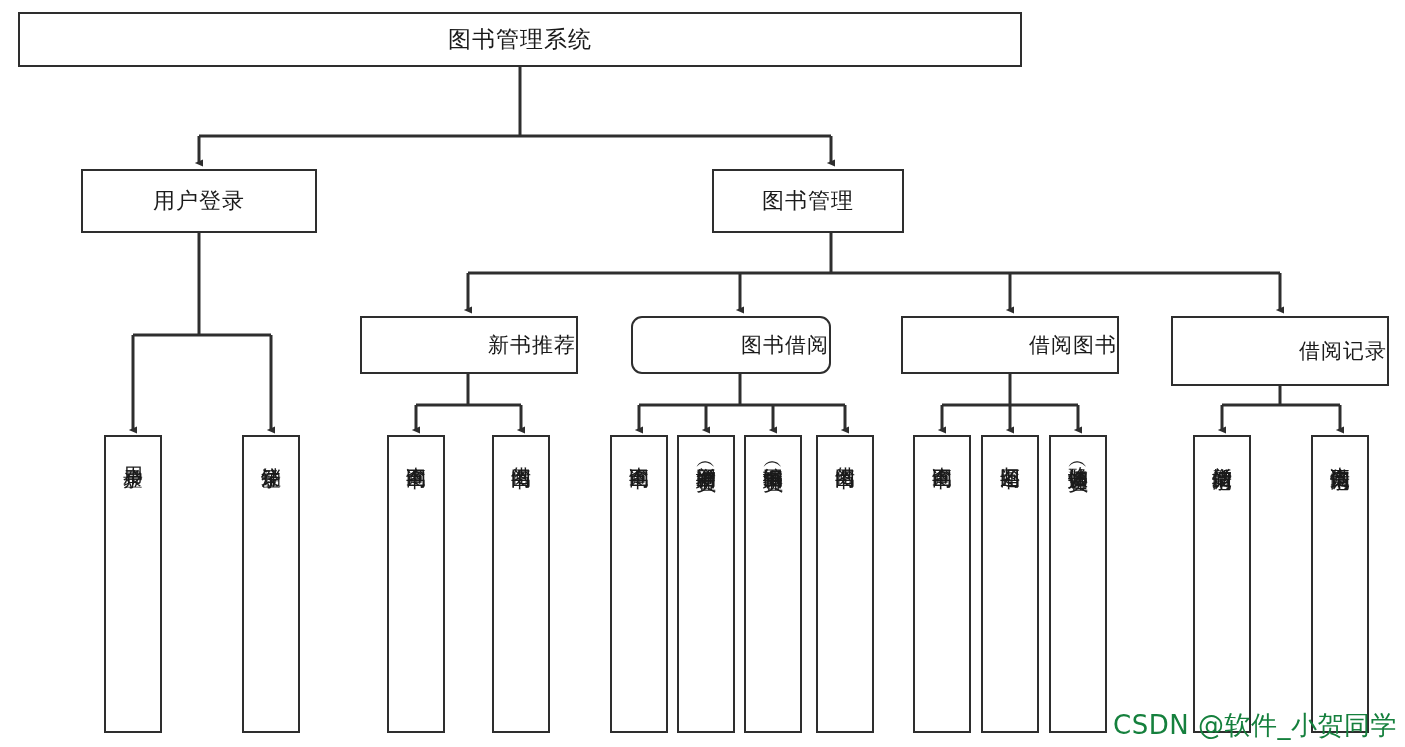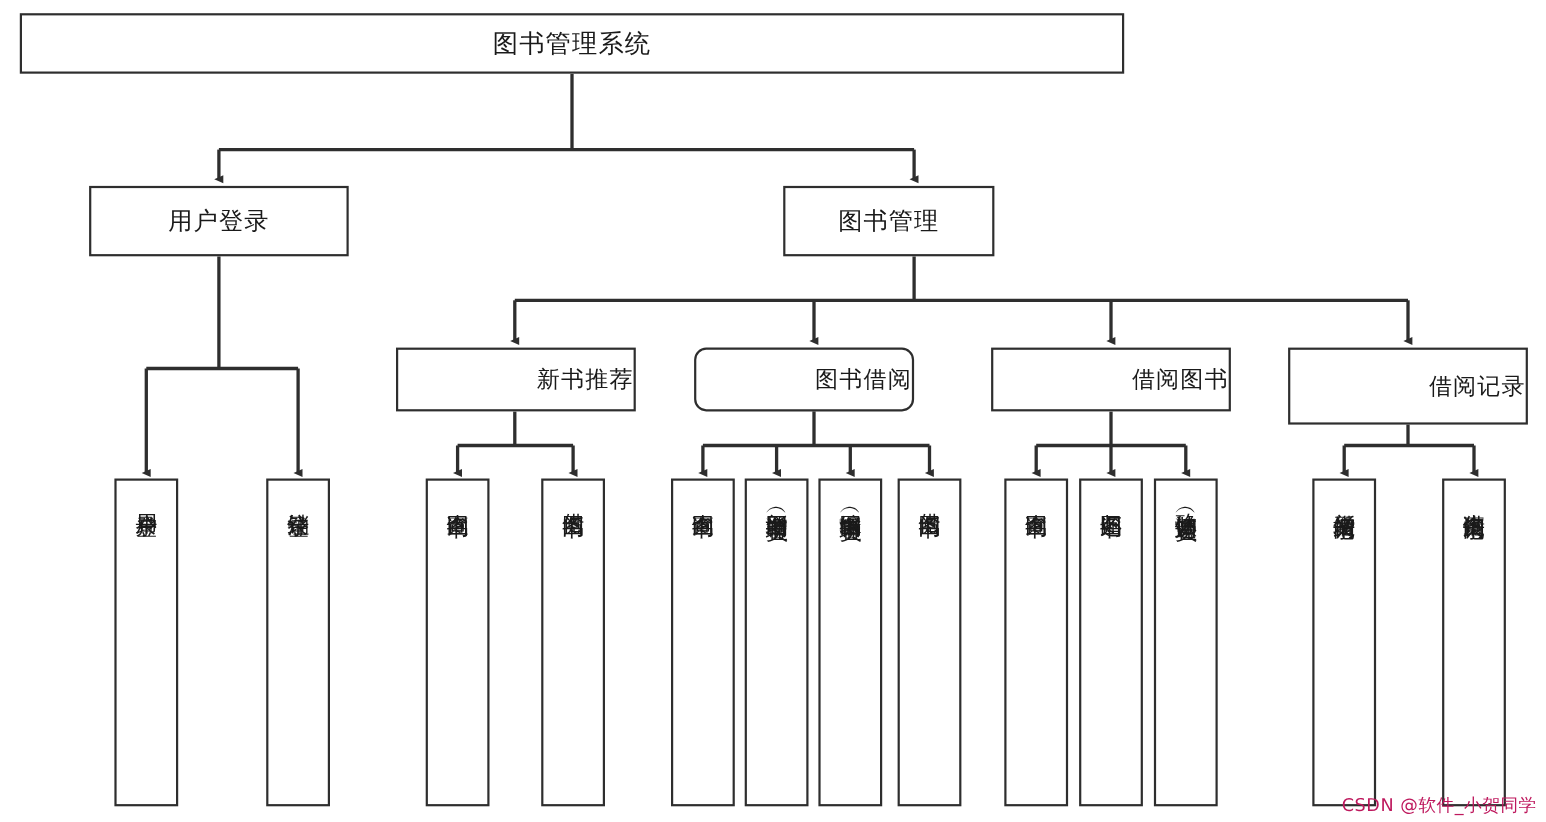--- a/index.html
+++ b/index.html
@@ -60,22 +60,22 @@
     display: block;
   }
   .htext {
     white-space: nowrap;
     letter-spacing: 1px;
   }
   .watermark {
     position: absolute;
     right: 8px;
     bottom: 4px;
-    font-size: 16px;
-    color: #be185d;
+    font-size: 26px;
+    color: #15803d;
     white-space: nowrap;
     letter-spacing: 0.5px;
     font-family: "DejaVu Sans", "Liberation Sans", sans-serif;
   }
 </style>
 </head>
 <body>
 
 <div id="diagram-root">
 

